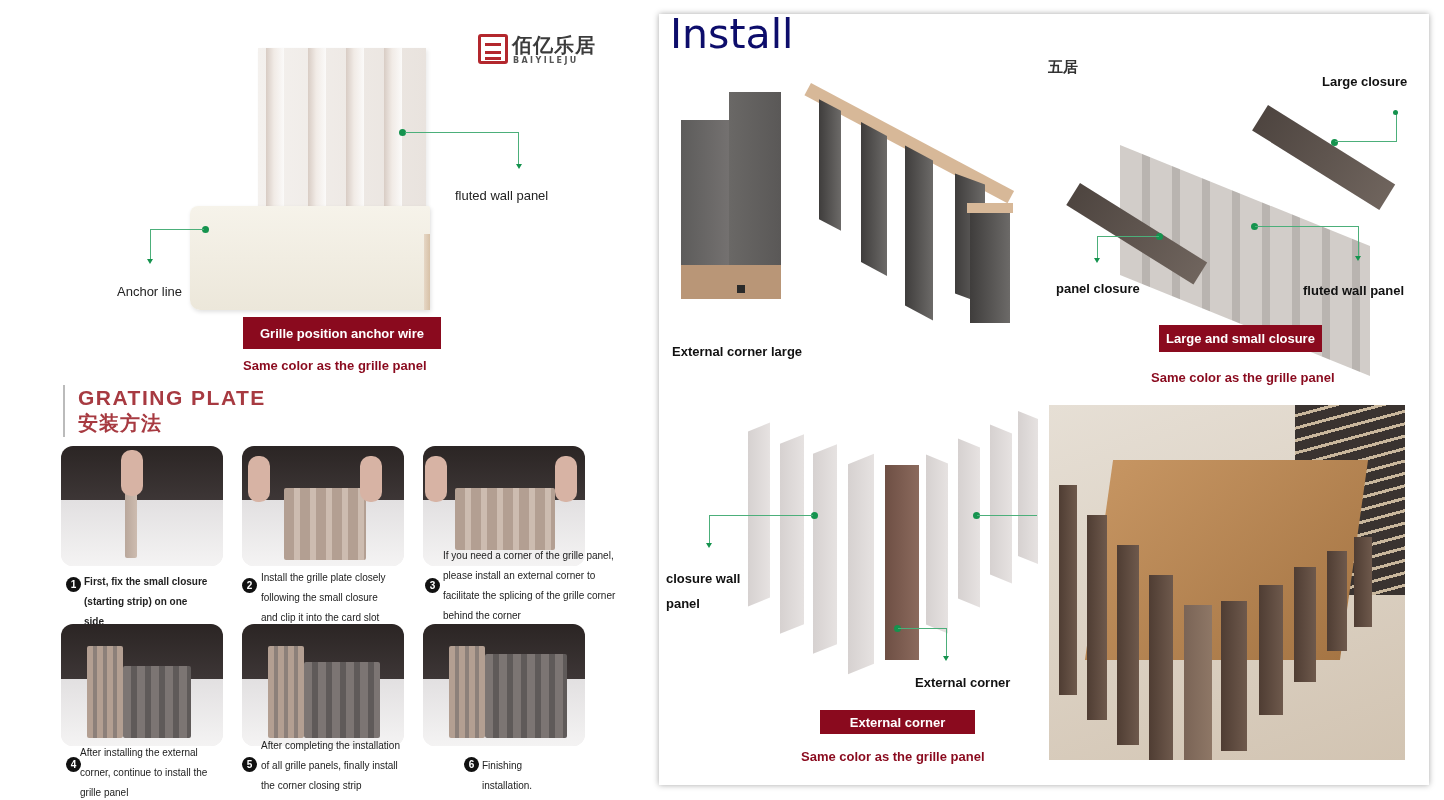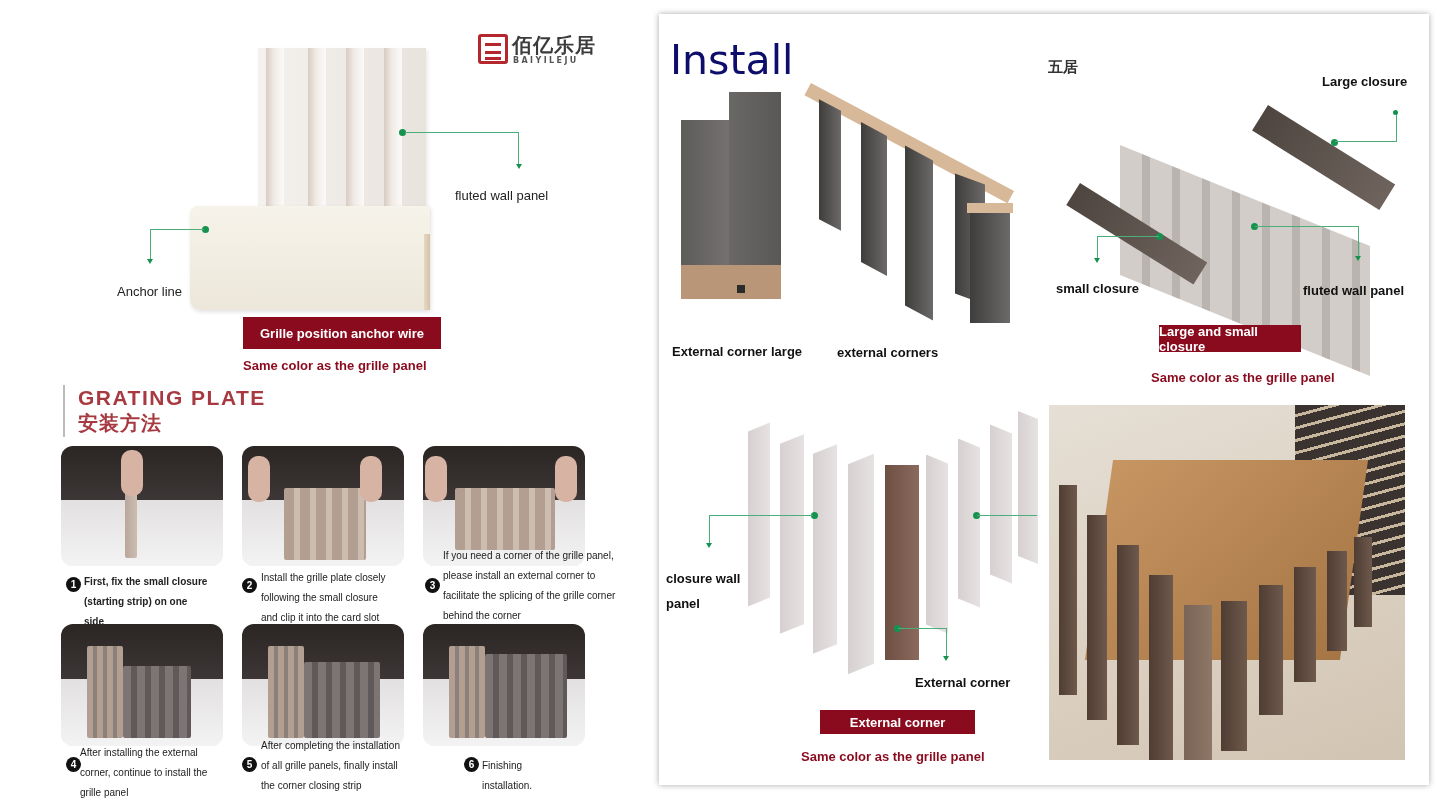--- a/index.html
+++ b/index.html
@@ -38,21 +38,21 @@
   .photo .table { position:absolute; left:0; right:0; bottom:0; height:55%; background: linear-gradient(180deg,#e2e0e1 0,#f4f3f3 100%); }
   .photo .strip { position:absolute; background: linear-gradient(90deg,#b9a79b,#cdbcb0); border-radius:2px; }
   .photo .hand { position:absolute; width:22px; height:46px; background:#d7b3a4; border-radius:10px; }
 
   .step-num { width: 15px; height: 15px; border-radius: 50%; background: #111; color:#fff; font-size: 10px; font-weight: bold; display:flex; align-items:center; justify-content:center; }
   .step-text { font-size: 10px; line-height: 20px; color: #222; }
   .step-text.bold { font-weight: bold; }
 
   
   .card { left: 659px; top: 14px; width: 770px; height: 771px; background: #fff; box-shadow: 0 0 6px rgba(0,0,0,0.35); }
-  .install-title { left: 670px; top: 36px; font-family: "DejaVu Sans", sans-serif; font-size: 41px; color: #0d0d6b; }
+  .install-title { left: 670px; top: 10px; font-family: "DejaVu Sans", sans-serif; font-size: 41px; color: #0d0d6b; }
   .small-mark { left: 1048px; top: 58px; font-family:"DejaVu Sans", sans-serif; font-size: 15px; font-weight: bold; color:#333; }
   .lbl-bold { font-weight: bold; font-size: 13px; color: #111; }
 
   .corner-line { left: 681px; top: 92px; width: 100px; height: 207px; }
   .corner-line .a { position:absolute; left:0; top:28px; width:48px; height:179px; background: linear-gradient(90deg,#5d5c5b,#747170); }
   .corner-line .b { position:absolute; left:48px; top:0; width:52px; height:207px; background: linear-gradient(90deg,#6a6866,#5a5857); }
   .corner-line .base { position:absolute; left:0; bottom:0; width:100px; height:34px; background:#b99677; }
   .corner-line .base i { position:absolute; left:56px; top:20px; width:8px; height:8px; background:#2a2a2a; }
 
   .fin-row { position:absolute; background: linear-gradient(90deg,#3f3d3c,#6c6a68); }
@@ -202,21 +202,20 @@
   <div class="fin-row" style="left:14px;top:30px;width:22px;height:120px;transform:skewY(28deg)"></div>
   <div class="fin-row" style="left:56px;top:54px;width:26px;height:140px;transform:skewY(28deg)"></div>
   <div class="fin-row" style="left:100px;top:78px;width:28px;height:160px;transform:skewY(28deg)"></div>
   <div class="fin-row" style="left:150px;top:104px;width:30px;height:120px;transform:skewY(20deg)"></div>
   <div class="fin-row" style="left:165px;top:130px;width:40px;height:118px"></div>
   <div class="fin-cap" style="left:162px;top:128px;width:46px;height:10px"></div>
 </div>
 
 <div class="abs lbl-bold" style="left:672px;top:344px">External corner large</div>
 <div class="abs lbl-bold" style="left:837px;top:340px;line-height:25px">
-    <div>external corners</div>
 </div>
 
 <div class="abs lbl-bold" style="left:1322px;top:74px">Large closure</div>
 <div class="abs closure-scene">
   <div class="flute-board" style="background:repeating-linear-gradient(90deg,#d2cdc9 0 22px,#b9b4b0 22px 30px)"></div>
   <div class="closure-dark" style="left:0;top:78px;width:150px;height:26px;transform:rotate(32deg);transform-origin:left top"></div>
   <div class="closure-dark" style="left:188px;top:0;width:150px;height:30px;transform:rotate(32deg);transform-origin:left top"></div>
 </div>
 
 <div class="abs dot" style="left:1331px;top:139px"></div>
@@ -227,23 +226,23 @@
 <div class="abs dot" style="left:1156px;top:233px"></div>
 <div class="abs callout-line" style="left:1097px;top:236px;width:62px;height:0;border-top-width:1px"></div>
 <div class="abs callout-line" style="left:1097px;top:236px;width:0;height:22px;border-left-width:1px"></div>
 <div class="abs arrow-down" style="left:1094px;top:258px"></div>
 
 <div class="abs dot" style="left:1251px;top:223px"></div>
 <div class="abs callout-line" style="left:1255px;top:226px;width:104px;height:0;border-top-width:1px"></div>
 <div class="abs callout-line" style="left:1358px;top:226px;width:0;height:30px;border-left-width:1px"></div>
 <div class="abs arrow-down" style="left:1355px;top:256px"></div>
 
-<div class="abs lbl-bold" style="left:1056px;top:281px">small closure</div>
+<div class="abs lbl-bold" style="left:1056px;top:281px">panel closure</div>
 <div class="abs lbl-bold" style="left:1303px;top:283px">fluted wall panel</div>
-<div class="abs red-tag" style="left:1159px;top:325px;width:142px;height:27px">Large and small closure</div>
+<div class="abs red-tag" style="left:1159px;top:325px;width:163px;height:27px">Large and small closure</div>
 <div class="abs red-text" style="left:1151px;top:370px">Same color as the grille panel</div>
 
 <div class="abs corner-scene">
   <div class="wall-fin" style="left:0;top:12px;width:22px;height:175px;transform:skewY(-22deg)"></div>
   <div class="wall-fin" style="left:32px;top:24px;width:24px;height:190px;transform:skewY(-22deg)"></div>
   <div class="wall-fin" style="left:65px;top:34px;width:24px;height:200px;transform:skewY(-22deg)"></div>
   <div class="wall-fin" style="left:100px;top:44px;width:26px;height:210px;transform:skewY(-22deg)"></div>
   <div class="corner-post" style="left:137px;top:50px;width:34px;height:195px"></div>
   <div class="wall-fin" style="left:178px;top:44px;width:22px;height:170px;transform:skewY(22deg)"></div>
   <div class="wall-fin" style="left:210px;top:28px;width:22px;height:160px;transform:skewY(22deg)"></div>

